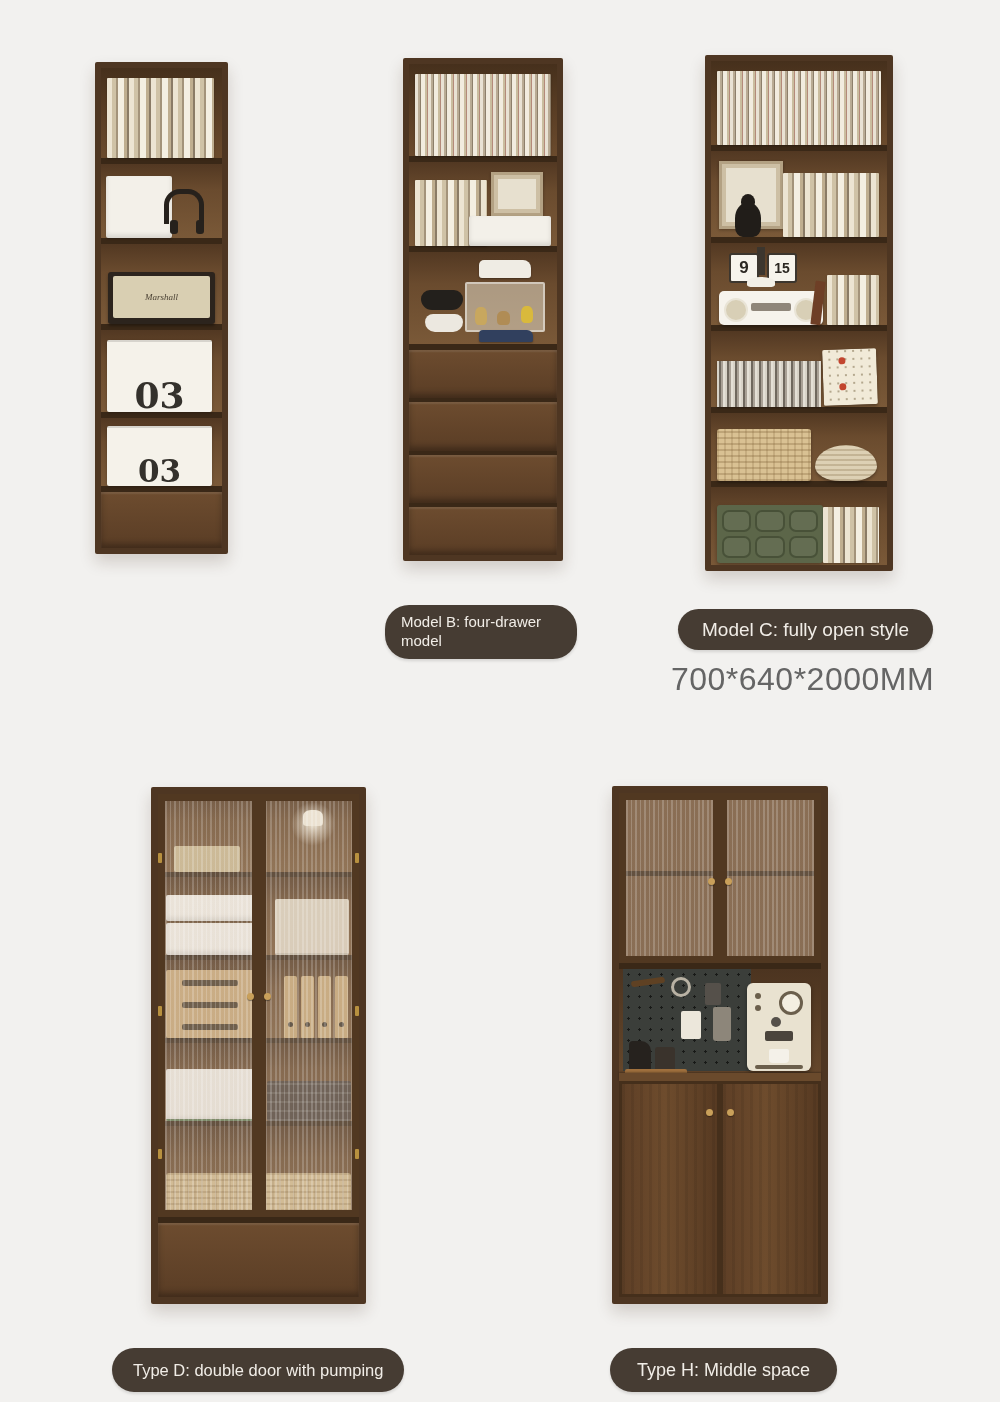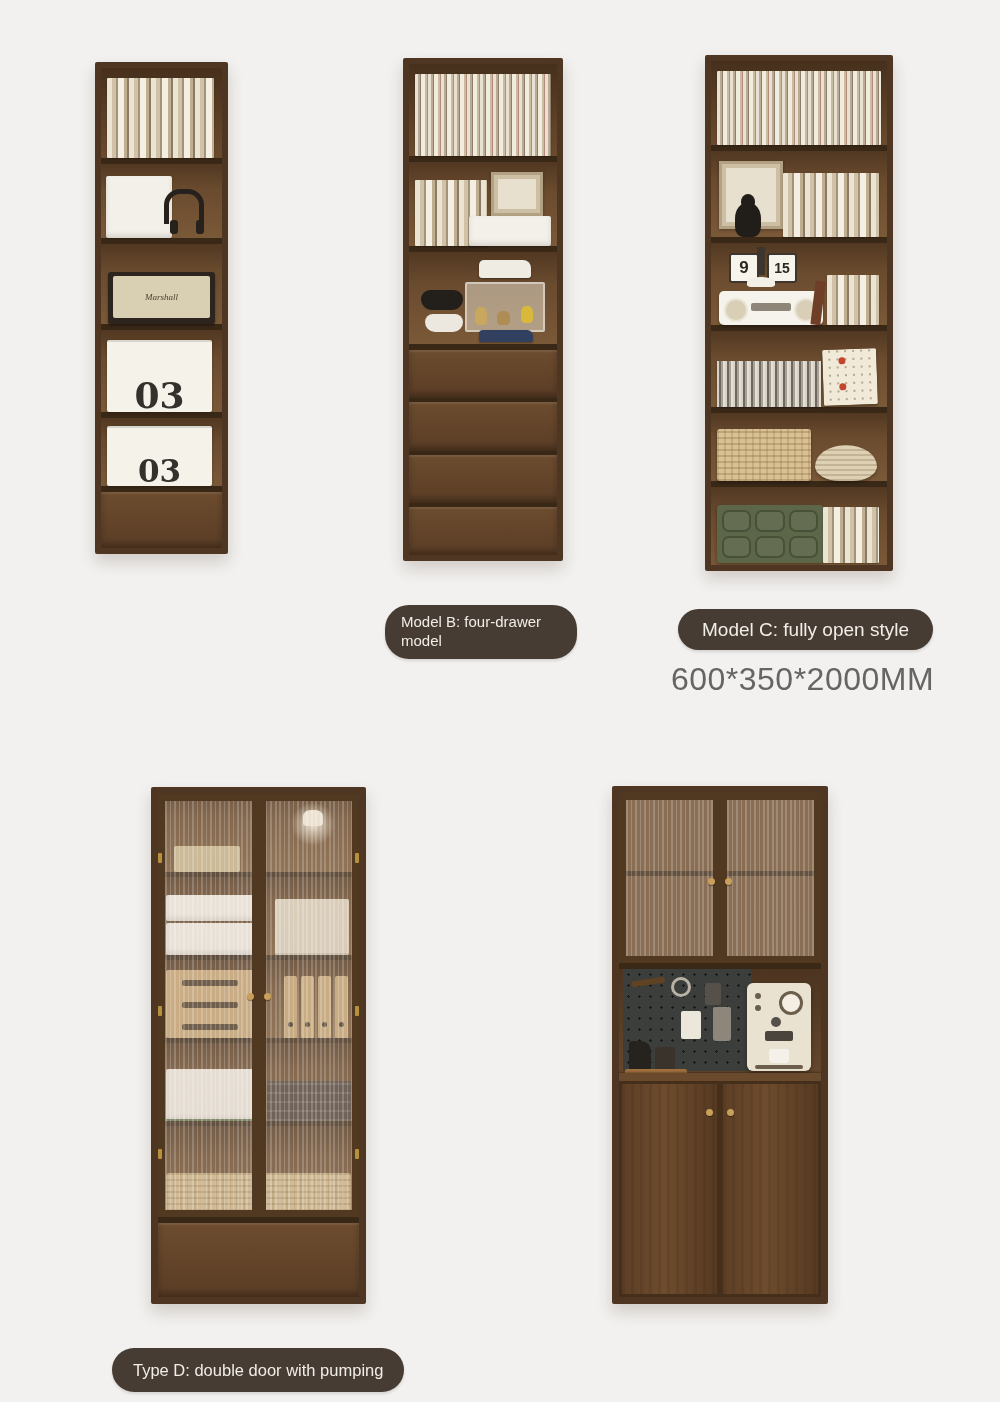--- a/index.html
+++ b/index.html
@@ -229,21 +229,21 @@
     </div>
   </div>
 
   <div class="pill" style="left:385px;top:605px;width:160px;padding:8px 16px;font-size:15px;line-height:1.25;">
     <span>Model B: four-drawer model</span>
   </div>
   <div class="pill" style="left:678px;top:609px;height:41px;padding:0 24px;font-size:19px;">
     <span>Model C: fully open style</span>
   </div>
 
-  <div class="dim" style="left:670px;top:661px;width:265px;font-size:32px;">600*350*2000MM</div>
+  <div class="dim" style="left:670px;top:661px;width:265px;font-size:32px;">700*640*2000MM</div>
 
   <div class="cab" style="left:151px;top:787px;width:215px;height:517px;padding:7px;">
     <div style="width:100%;height:100%;display:flex;flex-direction:column;background:#5a3e26;">
       <div style="position:relative;flex:1;background:#6f5034;overflow:hidden;">
 
         <div style="position:absolute;inset:0;display:flex;flex-direction:column;">
           <div class="comp" style="height:78px;border-bottom-width:5px;">
             <div class="item" style="left:16px;bottom:0;width:66px;height:26px;background:#c9b78f;border-radius:2px;"></div>
             <div class="item" style="right:24px;top:8px;width:44px;height:44px;background:radial-gradient(circle,rgba(250,245,228,.95),rgba(250,245,228,0) 70%);"></div>
             <div class="item" style="right:36px;top:16px;width:20px;height:16px;background:#f2ecdc;border-radius:40% 40% 20% 20%;"></div>
@@ -336,14 +336,17 @@
         <div class="wooddoor" style="right:0;width:50%;"></div>
         <div class="knob" style="left:calc(50% - 14px);top:28px;"></div>
         <div class="knob" style="left:calc(50% + 7px);top:28px;"></div>
       </div>
     </div>
   </div>
 
   <div class="pill" style="left:112px;top:1348px;height:44px;padding:0 21px;font-size:16.5px;">
     <span>Type D: double door with pumping</span>
   </div>
+  <div class="pill" style="left:610px;top:1348px;height:44px;padding:0 27px;font-size:18px;">
+    <span>Type H: Middle space</span>
+  </div>
 
 </div>
 
 </body></html>

